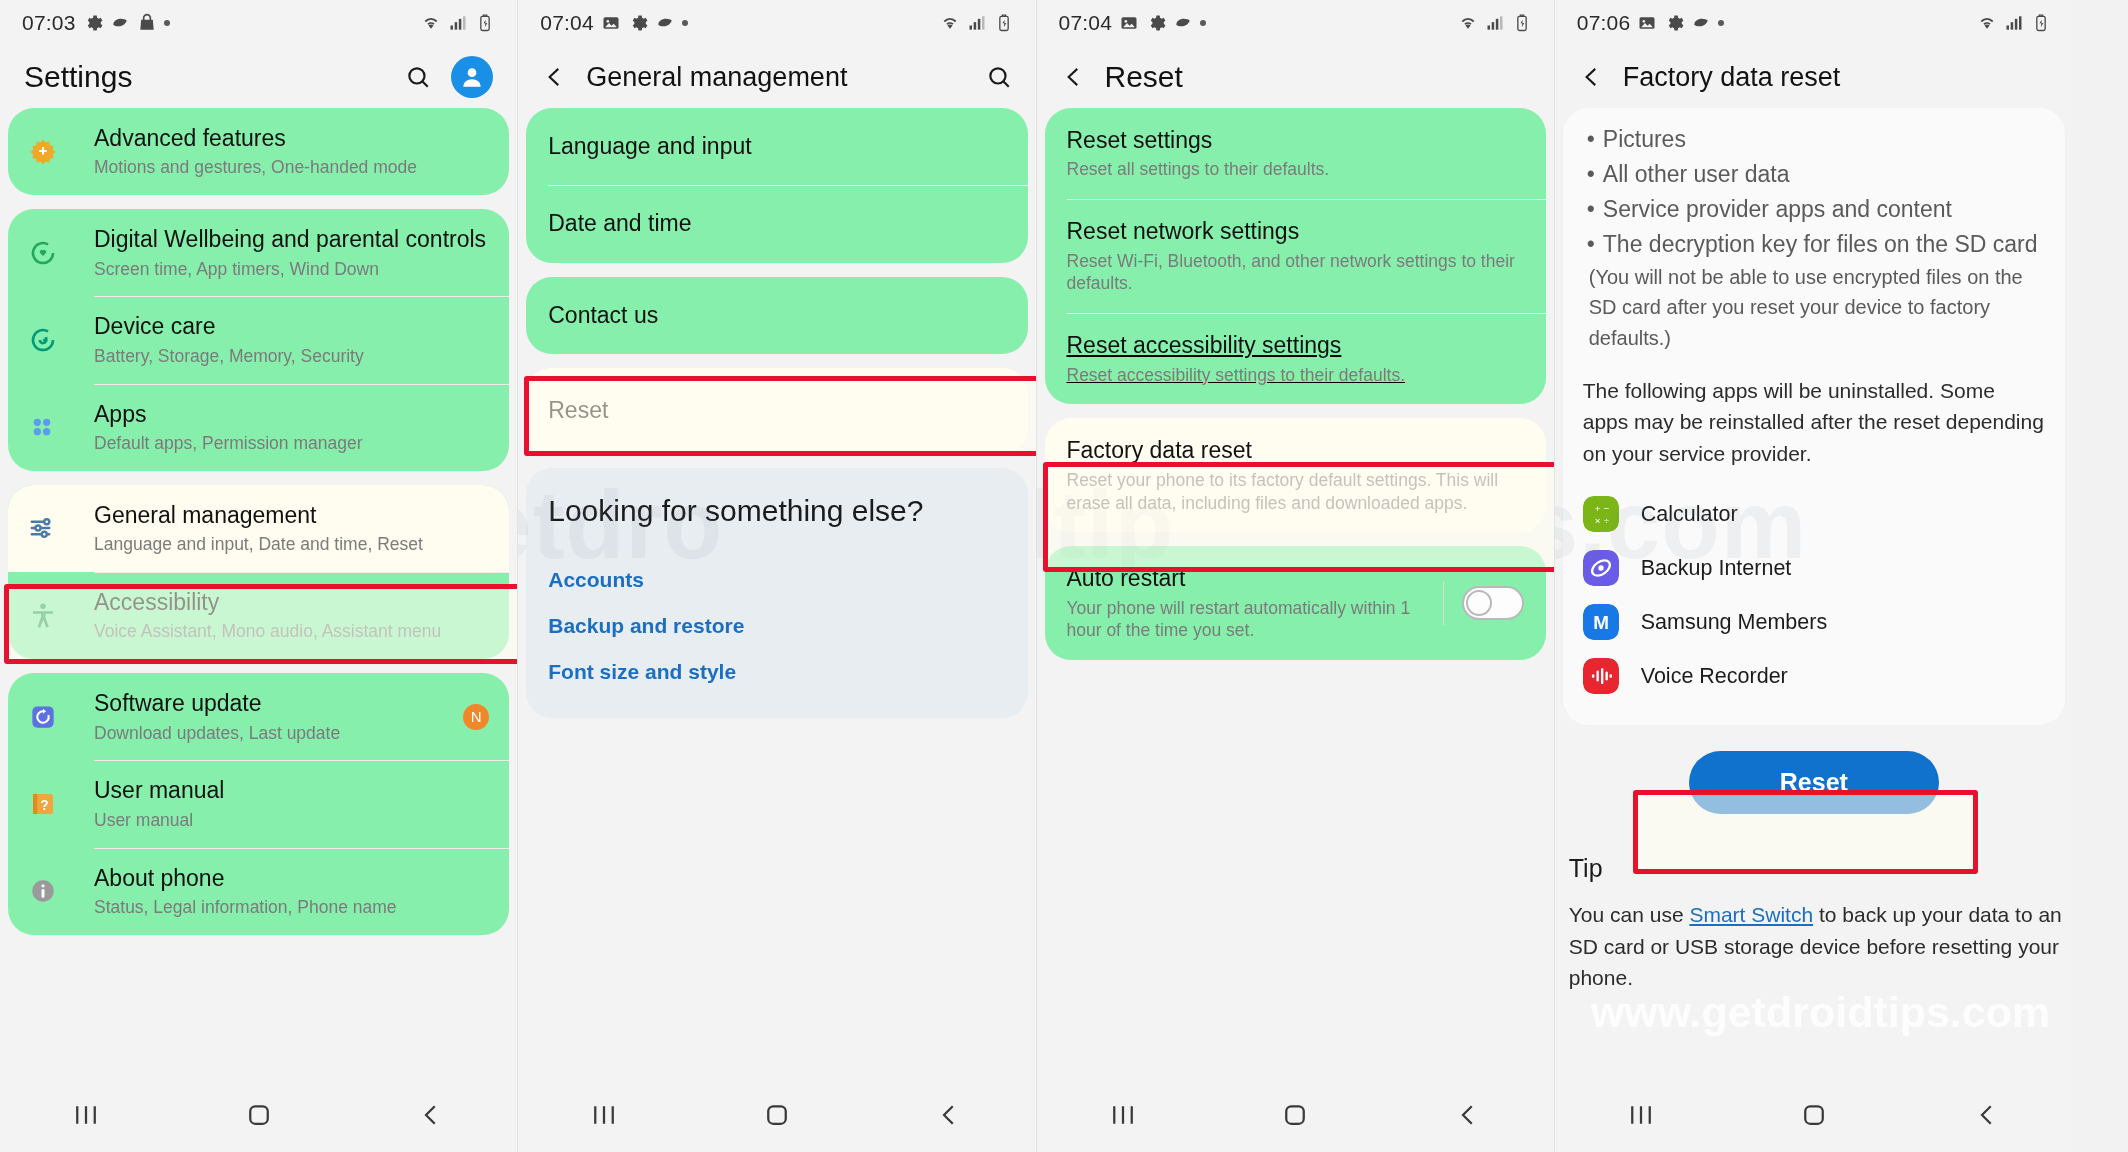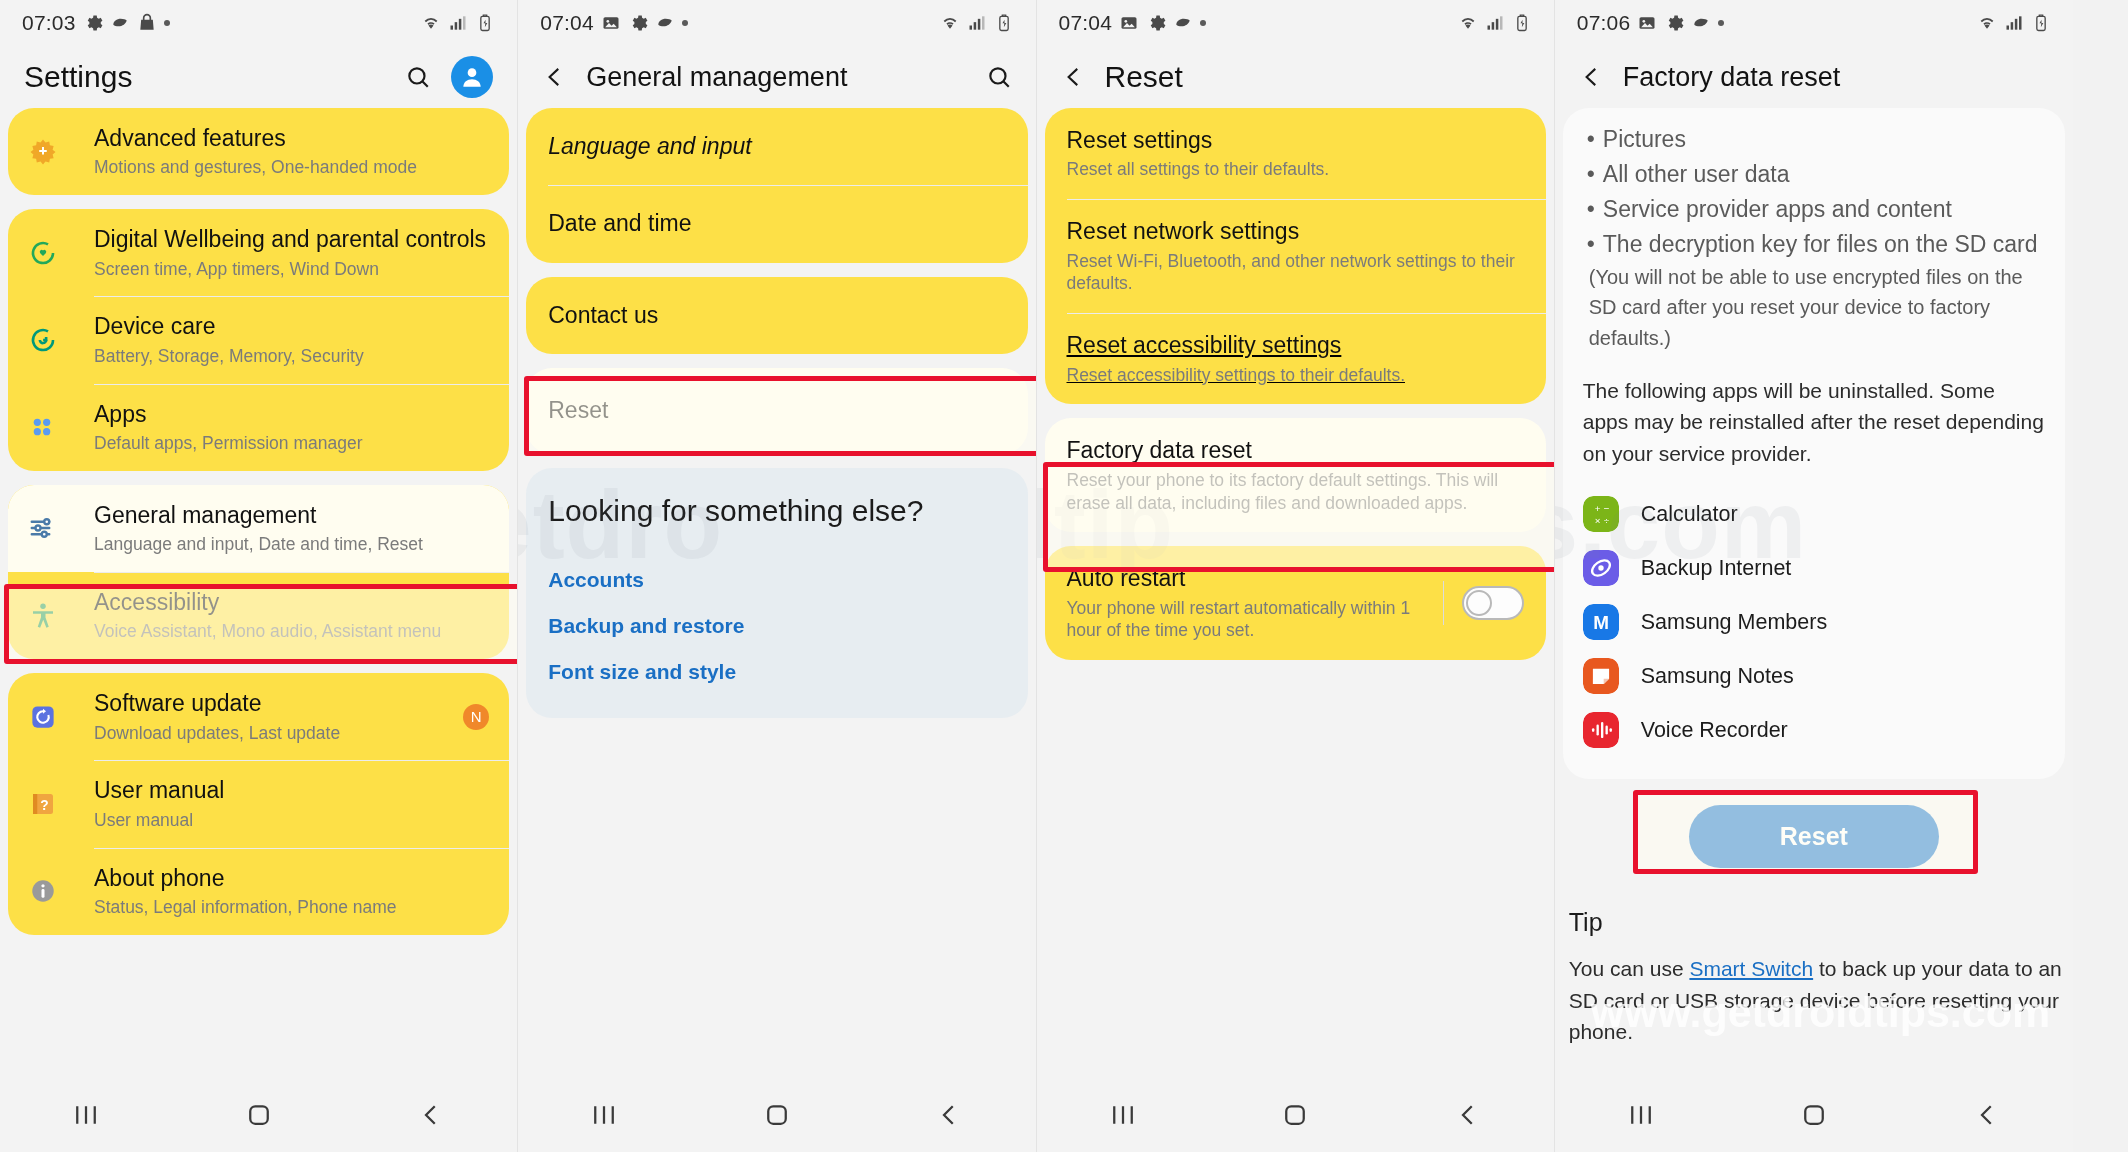--- a/index.html
+++ b/index.html
@@ -40,21 +40,21 @@
   .tb-right { margin-left: auto; display: flex; align-items: center; gap: 20px; }
   .avatar {
     width: 42px; height: 42px; border-radius: 50%;
     background: #1a8fe6; display: flex; align-items: center; justify-content: center;
   }
   .back-chevron { width: 26px; height: 26px; }
 
   
   .body { padding: 0 8px; }
   .card {
-    background: #fde047; border-radius: 26px;
+    background: #86efac; border-radius: 26px;
     margin-bottom: 14px; overflow: hidden;
   }
   .row { display: flex; align-items: center; padding: 16px 20px; position: relative; }
   .row + .row::before {
     content: ""; position: absolute; left: 86px; right: 0; top: 0;
     height: 1px; background: #ececec;
   }
   .row-noicon + .row-noicon::before { left: 22px; }
   .ic-wrap { width: 66px; min-width: 66px; display: flex; align-items: center; justify-content: flex-start; }
   .rtext { flex: 1; min-width: 0; }
@@ -384,21 +384,21 @@
             <circle cx="11" cy="11" r="7"></circle>
             <path d="M16.2 16.2L21 21"></path>
           </svg>
       </div>
     </div>
 
     <div class="wm" style="left:-40px; top:470px;">etdro</div>
 
     <div class="body">
       <div class="card">
-        <div class="row row-noicon" style="padding:20px 22px;font-style:italic;">
+        <div class="row row-noicon" style="padding:20px 22px;">
           <div class="rtext">
               <div class="rtitle plain">Language and input</div>
             </div>
         </div>
         <div class="row row-noicon" style="padding:20px 22px;">
           <div class="rtext">
               <div class="rtitle plain">Date and time</div>
             </div>
         </div>
       </div>
@@ -620,28 +620,20 @@
                 <circle cx="20" cy="20" r="3" fill="#fff"></circle>
               </svg>
             <span class="appname">Backup Internet</span>
           </div>
           <div class="approw">
             <svg class="appicon" viewBox="0 0 40 40">
                 <rect width="40" height="40" rx="12" fill="#1878e6"></rect>
                 <text x="20" y="28" font-size="21" fill="#fff" text-anchor="middle" font-family="Liberation Sans, sans-serif" font-weight="bold">M</text>
               </svg>
             <span class="appname">Samsung Members</span>
-          </div>
-          <div class="approw">
-            <svg class="appicon" viewBox="0 0 40 40">
-                <rect width="40" height="40" rx="12" fill="#e8581f"></rect>
-                <path d="M11 12h18v11l-6 6H11z" fill="#fff"></path>
-                <path d="M23 29v-6h6z" fill="#f6c7b2"></path>
-              </svg>
-            <span class="appname">Samsung Notes</span>
           </div>
           <div class="approw">
             <svg class="appicon" viewBox="0 0 40 40">
                 <rect width="40" height="40" rx="12" fill="#e8262f"></rect>
                 <g fill="#fff">
                   <rect x="10" y="18" width="2.6" height="4" rx="1.3"></rect>
                   <rect x="15" y="14" width="2.6" height="12" rx="1.3"></rect>
                   <rect x="20" y="11" width="2.6" height="18" rx="1.3"></rect>
                   <rect x="25" y="15" width="2.6" height="10" rx="1.3"></rect>
                   <rect x="29.5" y="18" width="2.6" height="4" rx="1.3"></rect>

